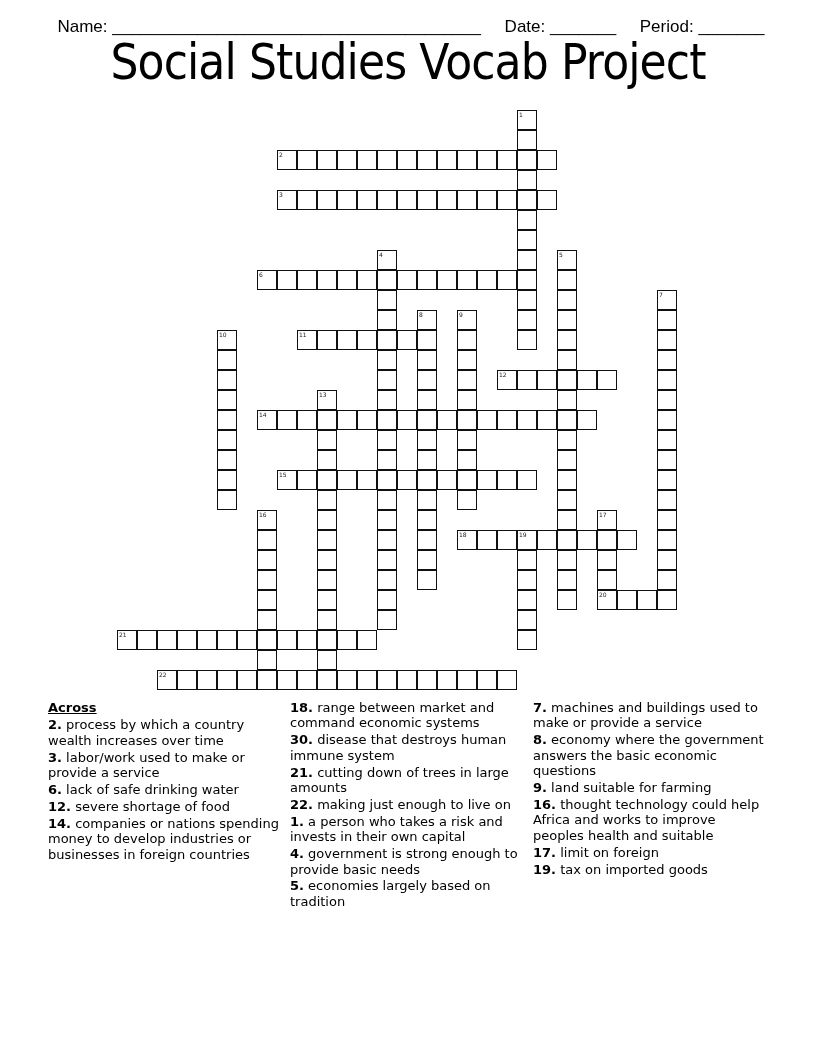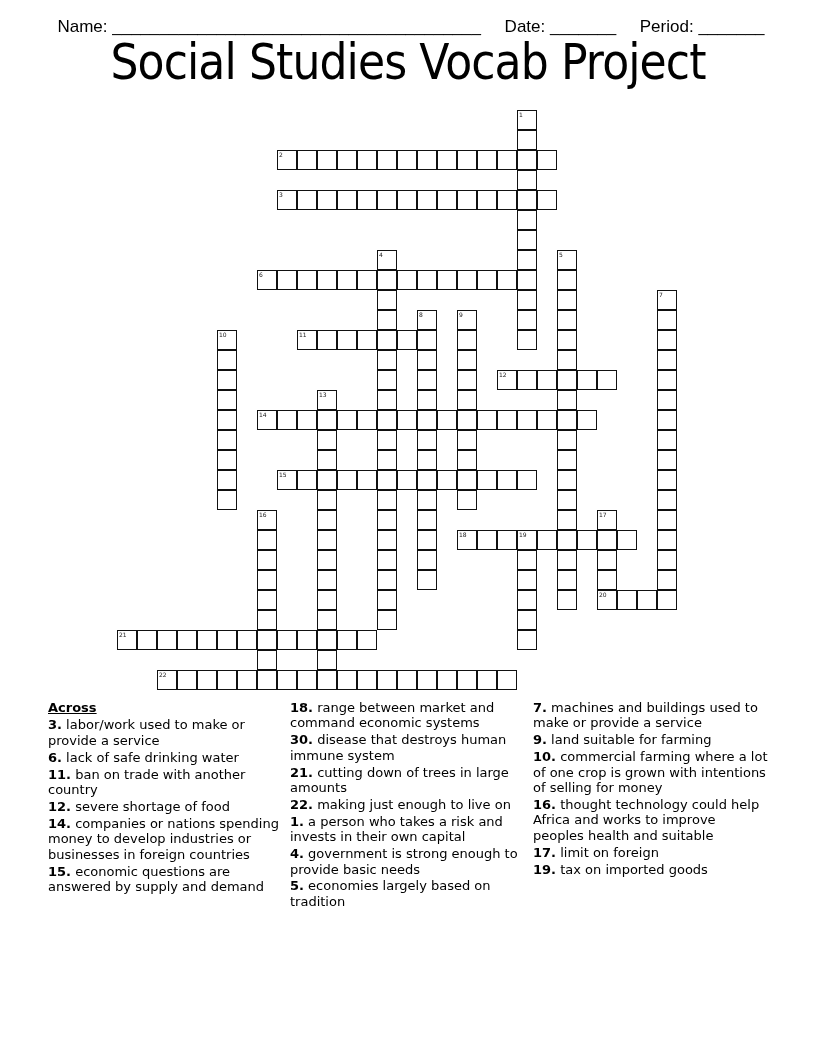--- a/index.html
+++ b/index.html
@@ -759,38 +759,37 @@
     <div class="cell" style="left: 477px; top: 670px;">
       <input maxlength="1" style="">
     </div>
     <div class="cell" style="left: 497px; top: 670px;">
       <input maxlength="1" style="">
     </div>
   </div>
 
 <div class="clues col1">
   <div class="clue-heading">Across</div>
+  <div class="clue"><b>2.</b><span> process by which a country wealth increases over time</span></div>
   <div class="clue"><b>3.</b><span> labor/work used to make or provide a service</span></div>
   <div class="clue"><b>6.</b><span> lack of safe drinking water</span></div>
-  <div class="clue"><b>11.</b><span> ban on trade with another country</span></div>
   <div class="clue"><b>12.</b><span> severe shortage of food</span></div>
   <div class="clue"><b>14.</b><span> companies or nations spending money to develop industries or businesses in foreign countries</span></div>
-  <div class="clue"><b>15.</b><span> economic questions are answered by supply and demand</span></div>
 </div>
 
 <div class="clues col2">
   <div class="clue"><b>18.</b><span> range between market and command economic systems</span></div>
   <div class="clue"><b>30.</b><span> disease that destroys human immune system</span></div>
   <div class="clue"><b>21.</b><span> cutting down of trees in large amounts</span></div>
   <div class="clue"><b>22.</b><span> making just enough to live on</span></div>
   <div class="clue"><b>1.</b><span> a person who takes a risk and invests in their own capital</span></div>
   <div class="clue"><b>4.</b><span> government is strong enough to provide basic needs</span></div>
   <div class="clue"><b>5.</b><span> economies largely based on tradition</span></div>
 </div>
 
 <div class="clues col3">
   <div class="clue"><b>7.</b><span> machines and buildings used to make or provide a service</span></div>
+  <div class="clue"><b>8.</b><span> economy where the government answers the basic economic questions</span></div>
   <div class="clue"><b>9.</b><span> land suitable for farming</span></div>
-  <div class="clue"><b>10.</b><span> commercial farming where a lot of one crop is grown with intentions of selling for money</span></div>
   <div class="clue"><b>16.</b><span> thought technology could help Africa and works to improve peoples health and suitable</span></div>
   <div class="clue"><b>17.</b><span> limit on foreign</span></div>
   <div class="clue"><b>19.</b><span> tax on imported goods</span></div>
 </div>
 
 </body></html>

